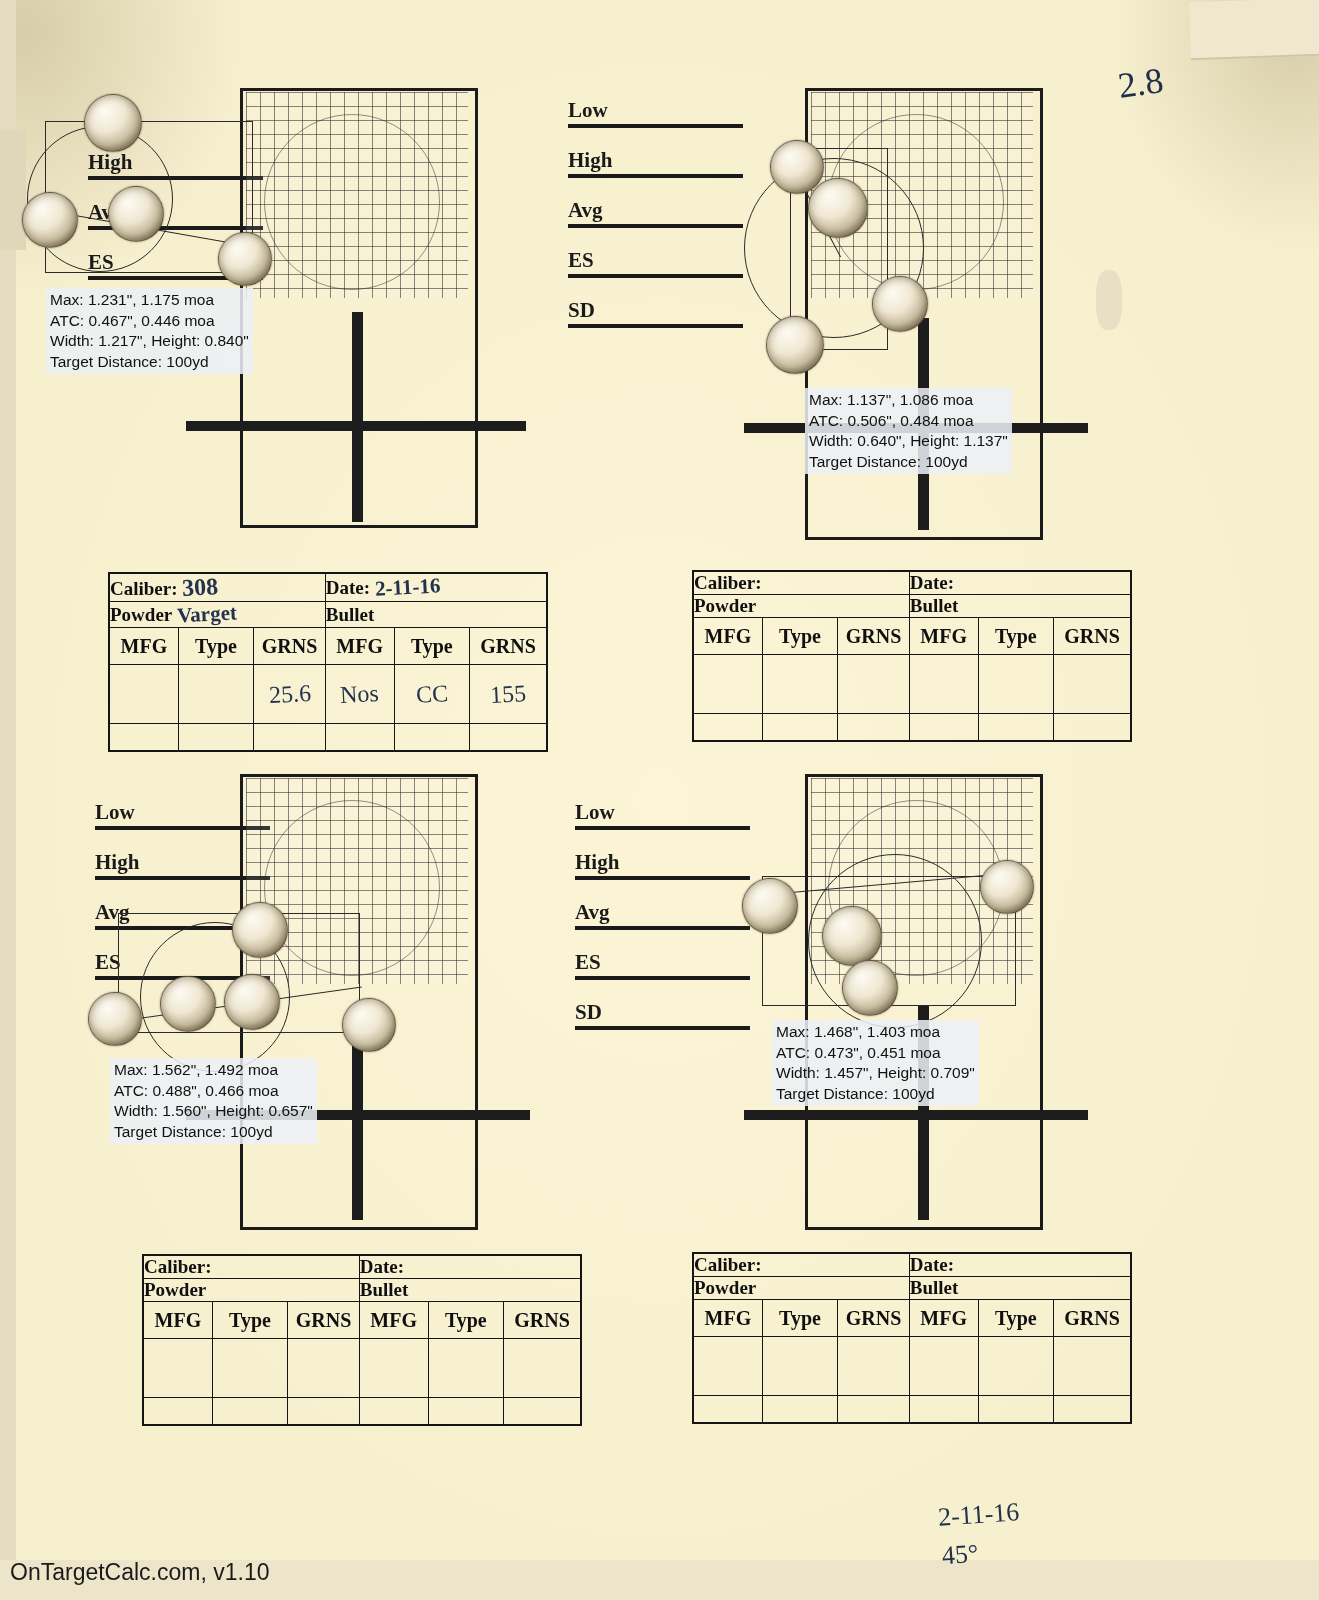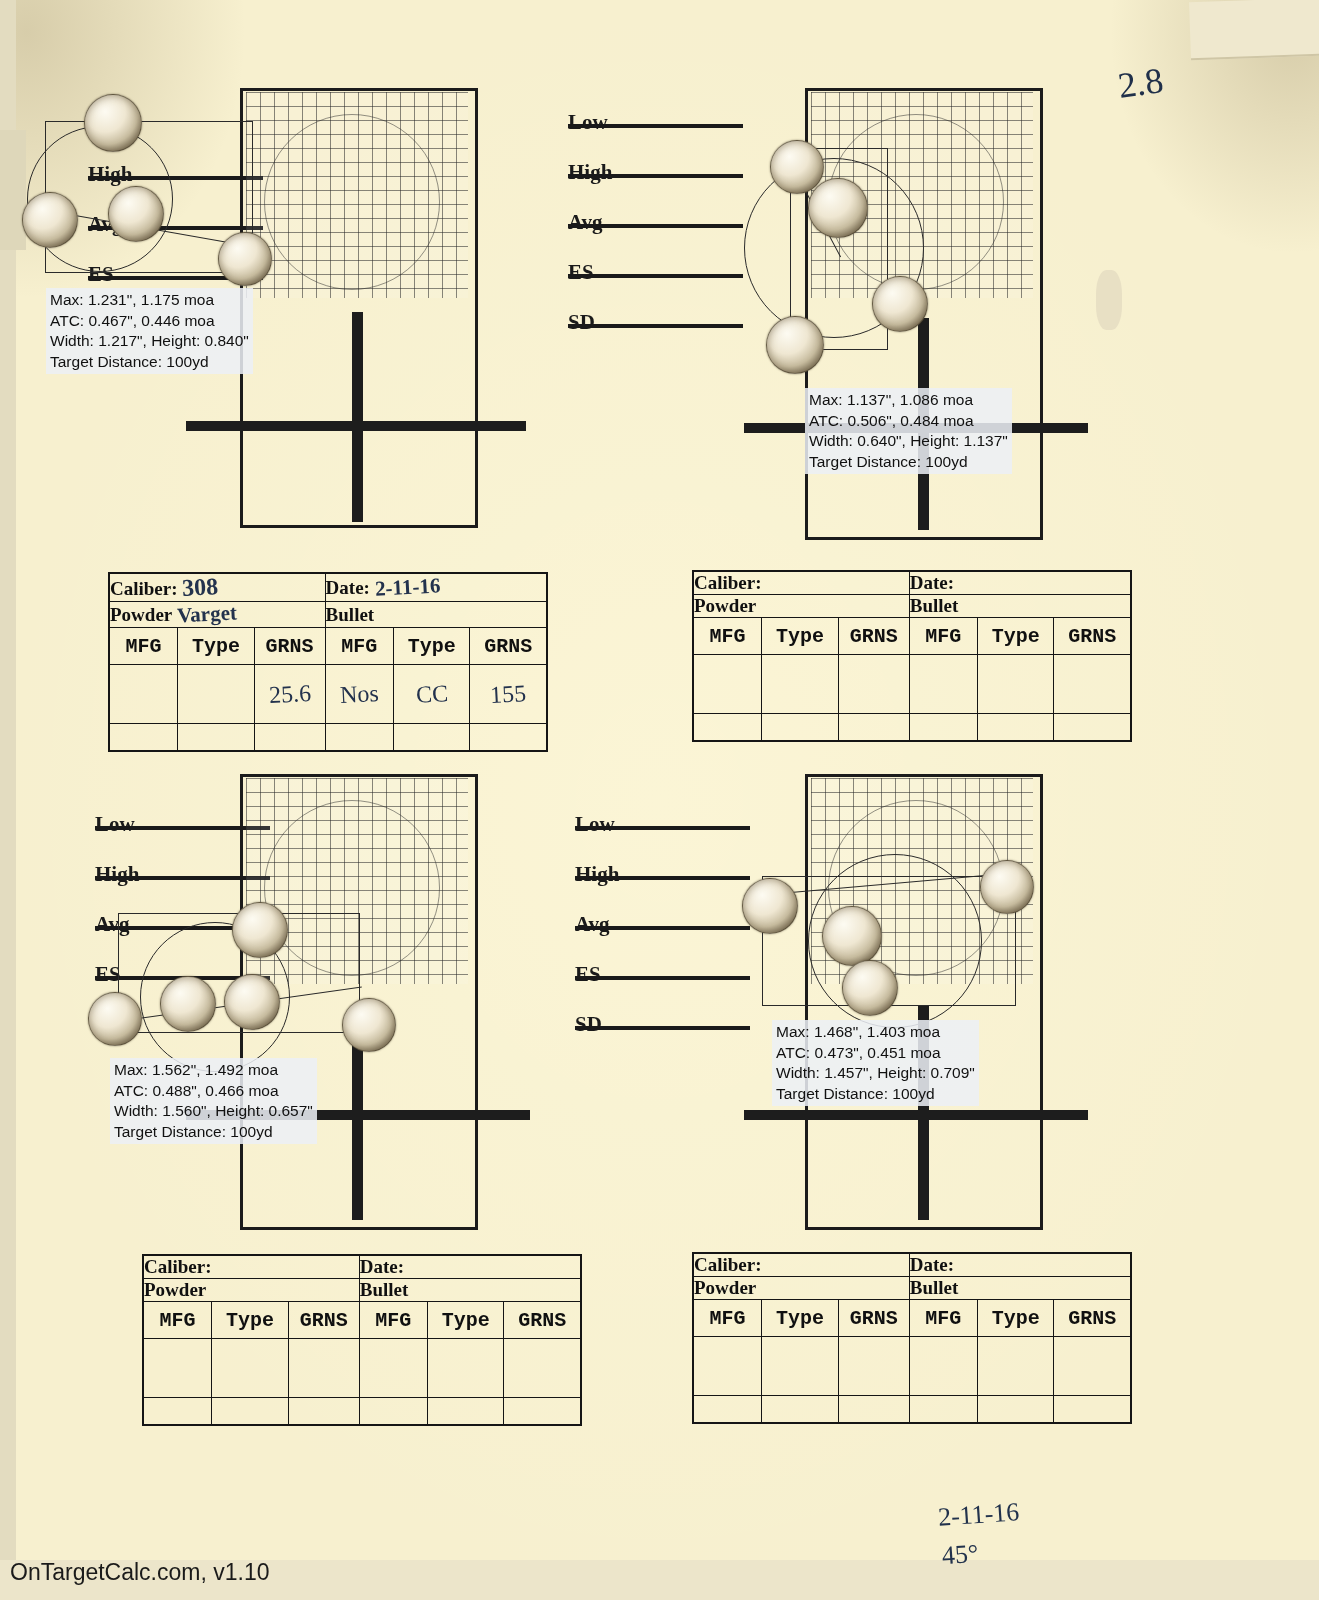--- a/index.html
+++ b/index.html
@@ -36,21 +36,21 @@
   }
   .aim-circle{
     position:absolute;border:1px solid rgba(40,40,40,0.5);border-radius:50%;
   }
   .vbar{position:absolute;background:#1d1d1d;}
   .hbar{position:absolute;background:#1d1d1d;}
 
   .stat-lines{position:absolute;}
   .stat-row{position:relative;height:50px;}
   .stat-row .lbl{
-    position:absolute;left:0;top:12px;
+    position:absolute;left:0;top:0;
     font-family:"Liberation Serif", serif;font-weight:700;font-size:21px;color:#1a1a1a;
   }
   .stat-row .rule{
     position:absolute;left:0;top:26px;width:175px;height:4px;background:#1a1a1a;
   }
 
   
   .hole{
     position:absolute;border-radius:50%;
     background:
@@ -72,21 +72,21 @@
   }
 
   
   .data-table{position:absolute;border:2px solid #151515;border-collapse:collapse;background:transparent;}
   .data-table td{border:1.5px solid #151515;padding:0;vertical-align:middle;}
   .cap{
     font-family:"Liberation Serif", serif;font-weight:700;font-size:19px;color:#101010;
     padding:2px 6px;
   }
   .hdr{
-    font-family:Liberation Mono, monospace;font-weight:700;font-size:20px;color:#101010;
+    font-family:Liberation Serif, serif;font-weight:700;font-size:20px;color:#101010;
     text-align:center;
   }
   .hand{
     font-family:"Liberation Serif", serif;
     color:#23324d;font-size:24px;
     transform:rotate(-3deg);
     display:inline-block;
   }
   .hand-sm{font-size:21px;}
   .footer{

